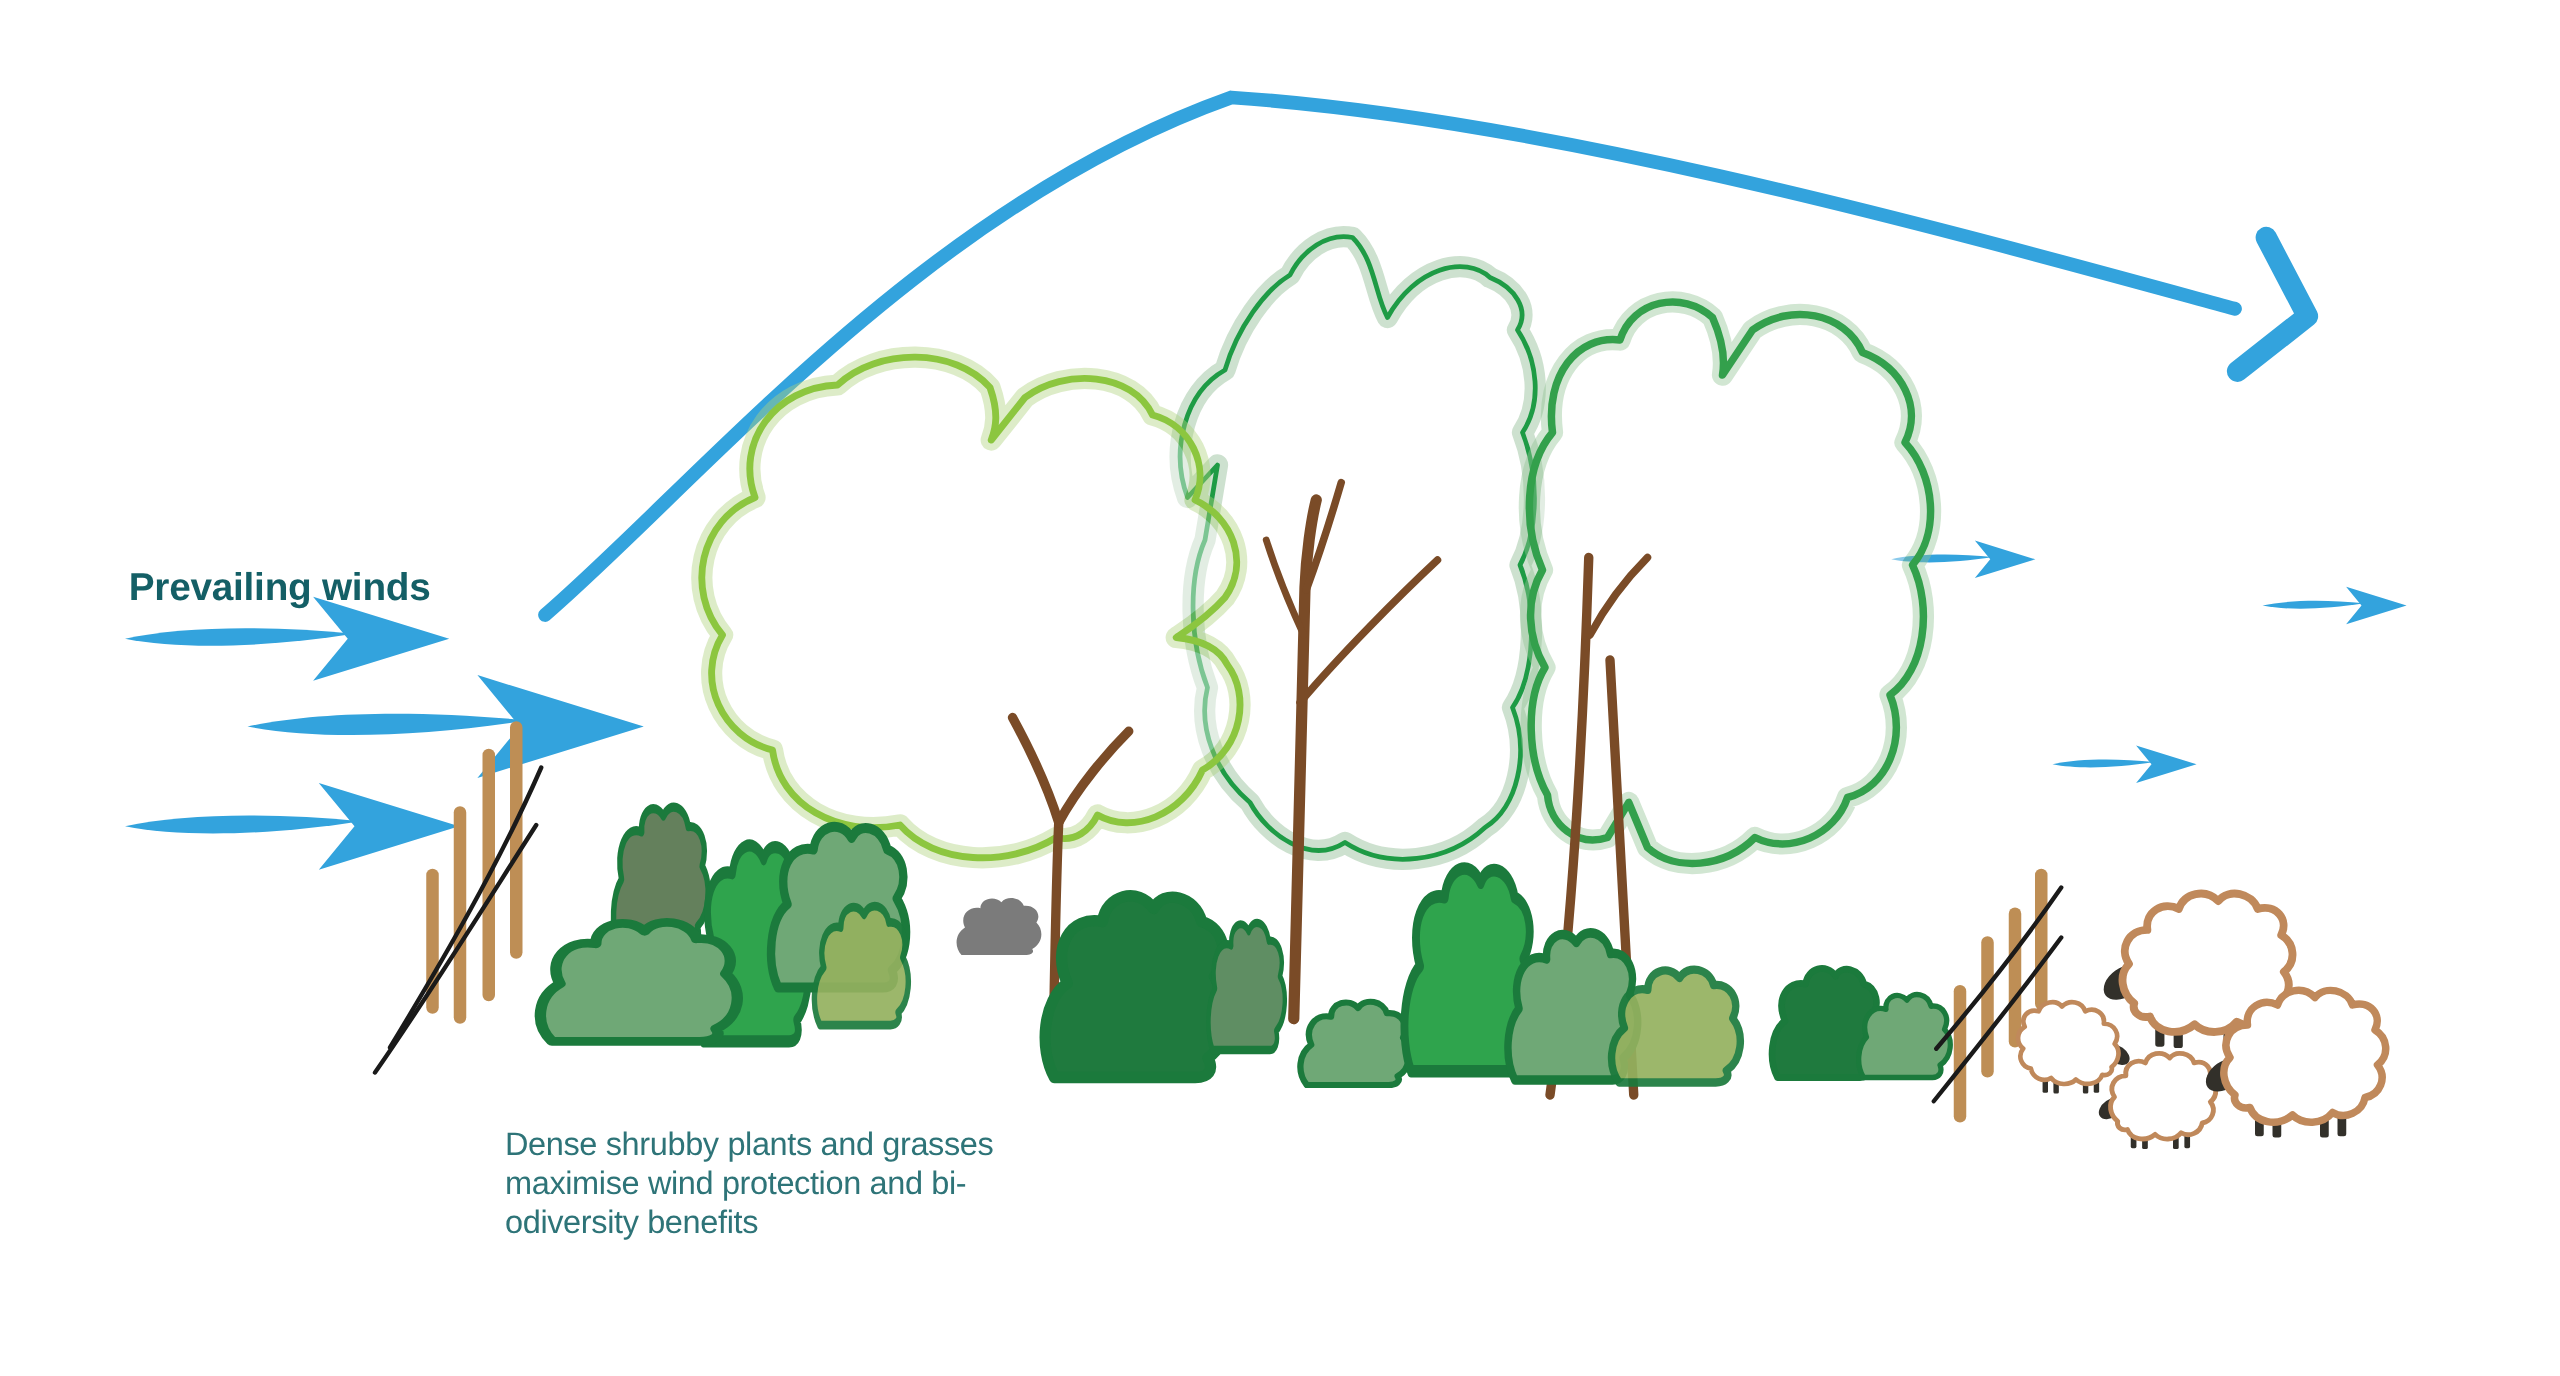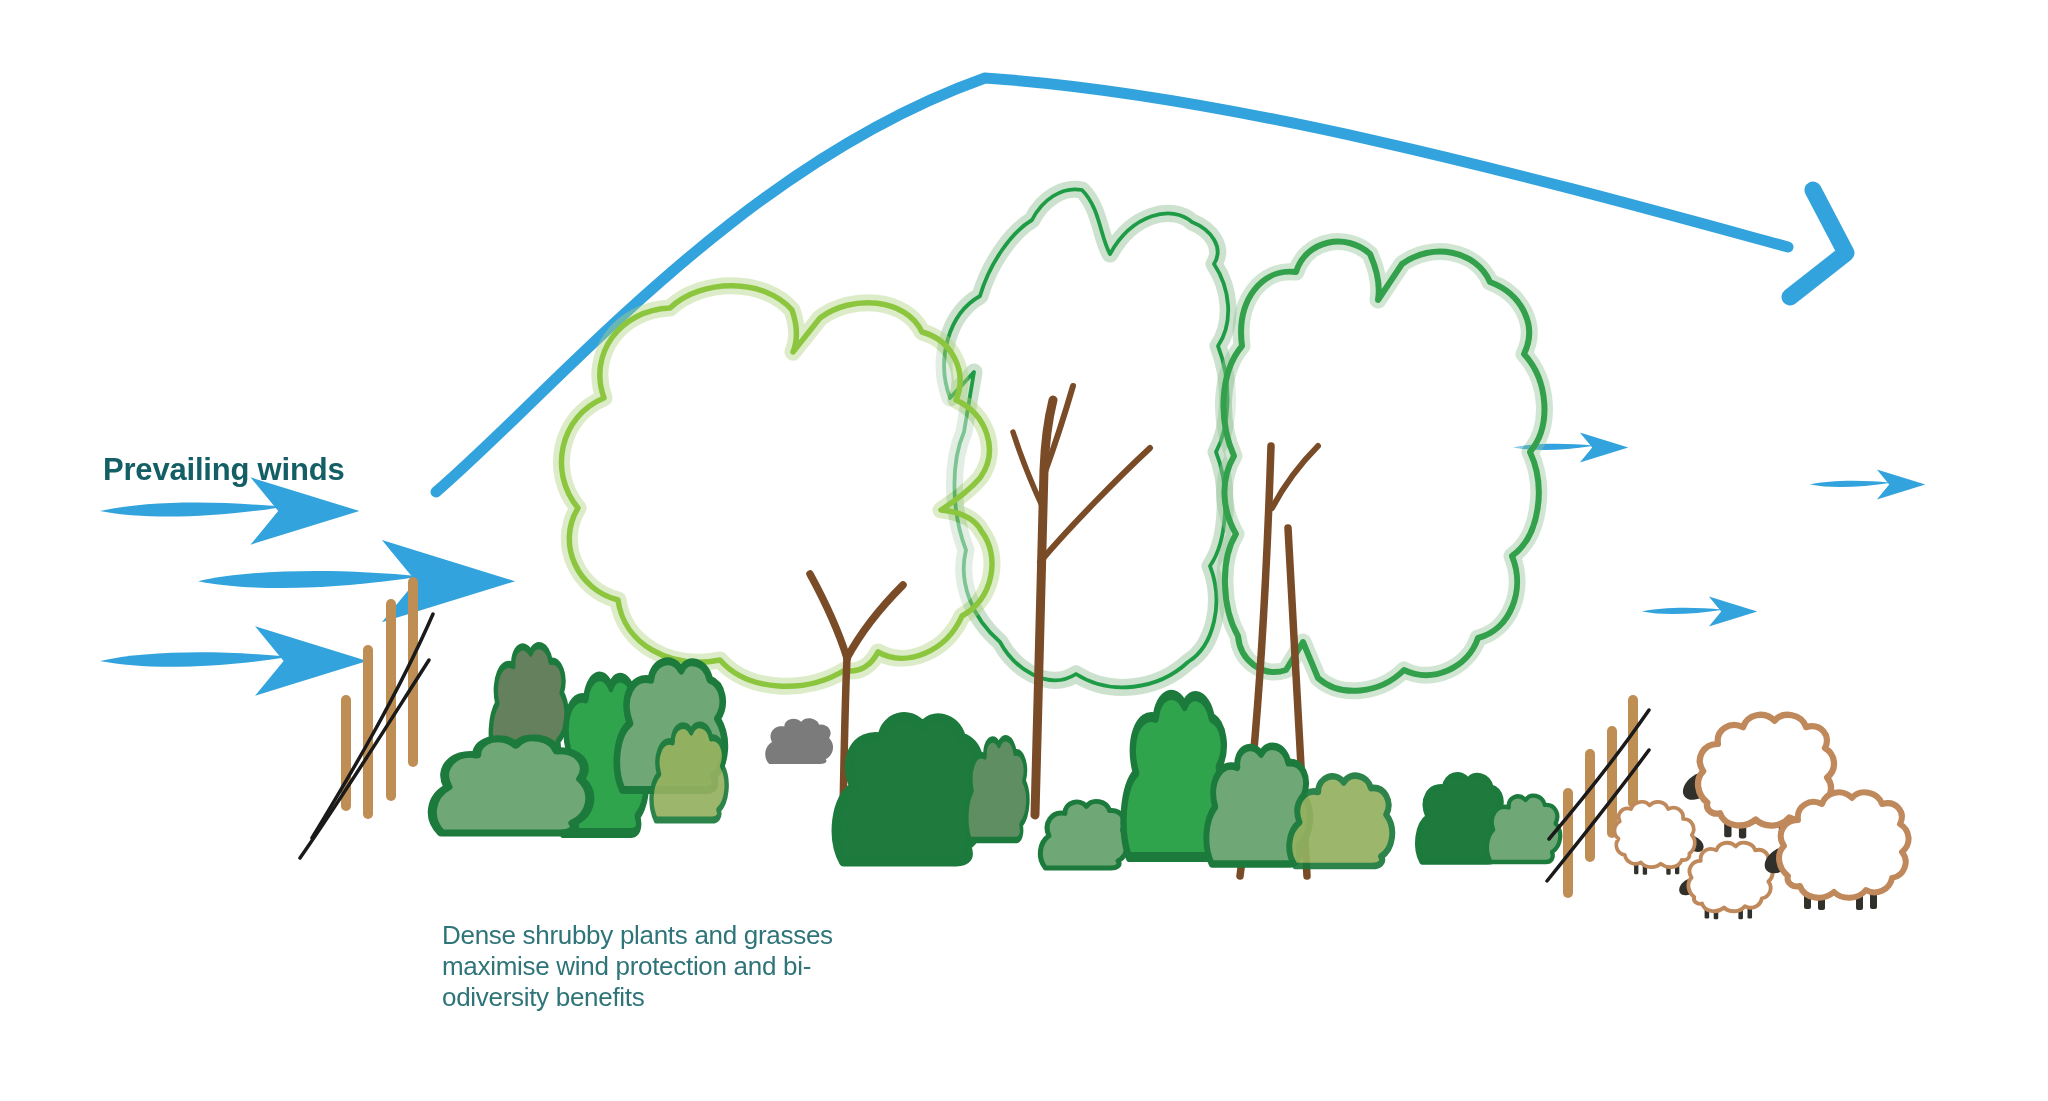--- a/index.html
+++ b/index.html
@@ -8,21 +8,21 @@
     position:relative;width:2048px;height:1101px;background:#fff;overflow:hidden;
     font-family:"Liberation Sans","DejaVu Sans",sans-serif;
   }
   .stage svg{position:absolute;left:0;top:0;}
   .txt{position:absolute;white-space:pre-line;}
   .h{font-weight:bold;font-size:31px;color:var(--teal_heading);letter-spacing:-0.2px;}
   .p{font-size:26px;line-height:31px;color:var(--teal_body);letter-spacing:-0.3px;}
   #prevailing-winds{left:103px;top:416px;margin-top:36px;}
   #wind-slowed{left:1512px;top:524px;}
   #note-position{left:1518px;top:266px;}
-  #note-dense{left:404px;top:920px;margin-left:38px;}
+  #note-dense{left:404px;top:900px;}
   #note-shade{left:895px;top:916px;}
 
   .wind-line{fill:none;stroke:var(--wind_blue);stroke-width:11;stroke-linecap:round;}
   .wind-chevron{fill:none;stroke:var(--wind_blue);stroke-width:17;stroke-linecap:round;stroke-linejoin:round;}
   .wind-arrow{fill:var(--wind_blue);}
 
   .canopy .halo{fill:#fff;stroke-width:17;stroke-linejoin:round;stroke-linecap:round;opacity:.42;}
   .canopy .line{fill:none;stroke-linejoin:round;stroke-linecap:round;}
   .canopy-left .halo{stroke:var(--leftgreen_halo);}
   .canopy-left .line{stroke:var(--leftgreen);stroke-width:5.5;}

